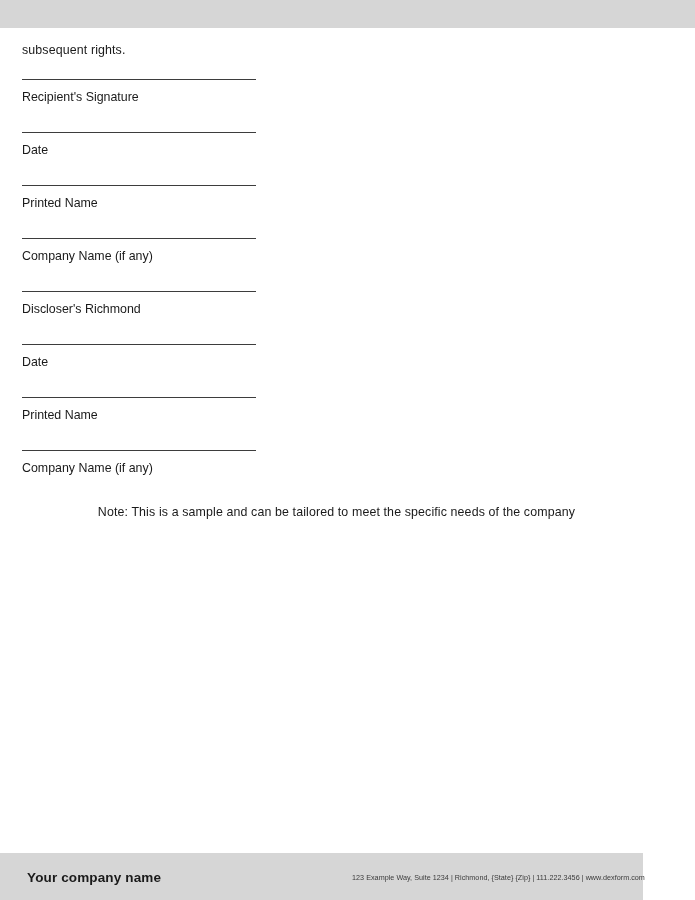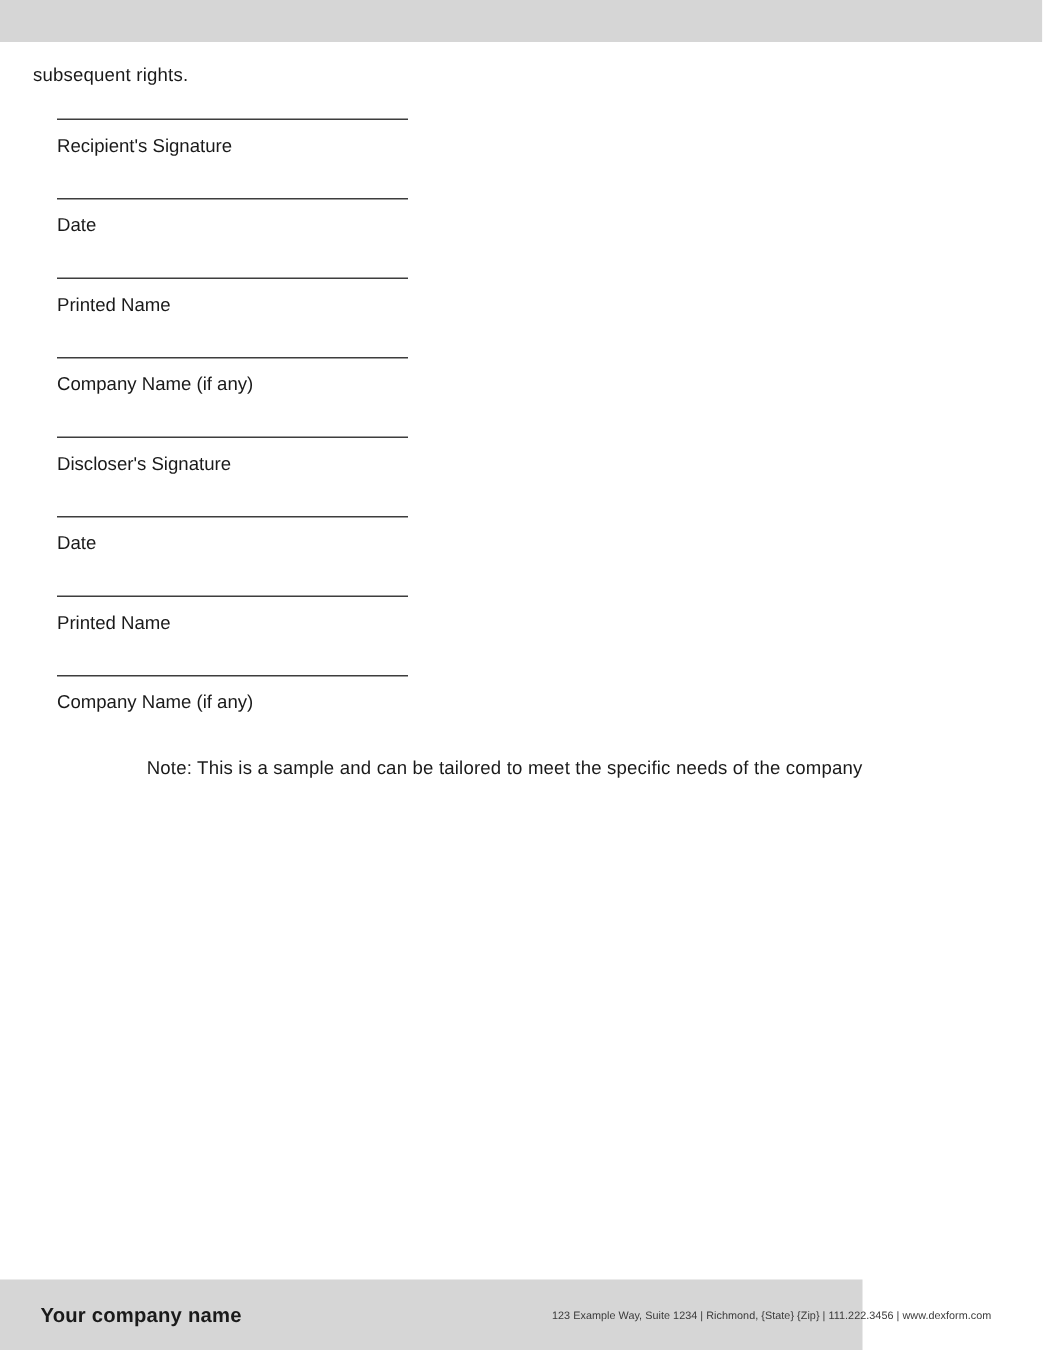--- a/index.html
+++ b/index.html
@@ -54,21 +54,21 @@
     margin-bottom: 18px;
   }
   .para.note {
     text-align: right;
     margin-top: 17px;
     margin-bottom: 0;
   }
 
   
   .sig-list {
-    margin: 16px;
+    margin: 0;
     padding: 0;
     list-style: none;
   }
   .sig-block {
     margin: 0 0 26px 0;
     padding: 0;
   }
   .sig-rule {
     width: 234px;
     height: 1px;
@@ -83,40 +83,40 @@
     line-height: 17px;
     color: #1a1a1a;
     display: block;
   }
 
   
   .footer-band {
     position: absolute;
     left: 0;
     bottom: 0;
-    width: 575px;
+    width: 643px;
     height: 47px;
     background: #d6d6d6;
     display: flex;
     align-items: center;
   }
   .footer-company {
     position: absolute;
     left: 27px;
     top: 50%;
     transform: translateY(-50%);
     font-size: 13.5px;
     font-weight: bold;
     color: #1a1a1a;
     letter-spacing: 0.01em;
     white-space: nowrap;
   }
   .footer-contact {
     position: absolute;
-    left: 368px;
+    left: 352px;
     top: 50%;
     transform: translateY(-50%);
     font-size: 7.2px;
     color: #3a3a3a;
     white-space: nowrap;
     letter-spacing: 0.005em;
   }
 </style>
 </head>
 <body>
@@ -147,21 +147,21 @@
         <span class="sig-label">Printed Name</span>
       </li>
 
       <li class="sig-block">
         <div class="sig-rule">______________________________</div>
         <span class="sig-label">Company Name (if any)</span>
       </li>
 
       <li class="sig-block">
         <div class="sig-rule">______________________________</div>
-        <span class="sig-label">Discloser's Signature</span>
+        <span class="sig-label">Discloser's Richmond</span>
       </li>
 
       <li class="sig-block">
         <div class="sig-rule">______________________________</div>
         <span class="sig-label">Date</span>
       </li>
 
       <li class="sig-block">
         <div class="sig-rule">______________________________</div>
         <span class="sig-label">Printed Name</span>

